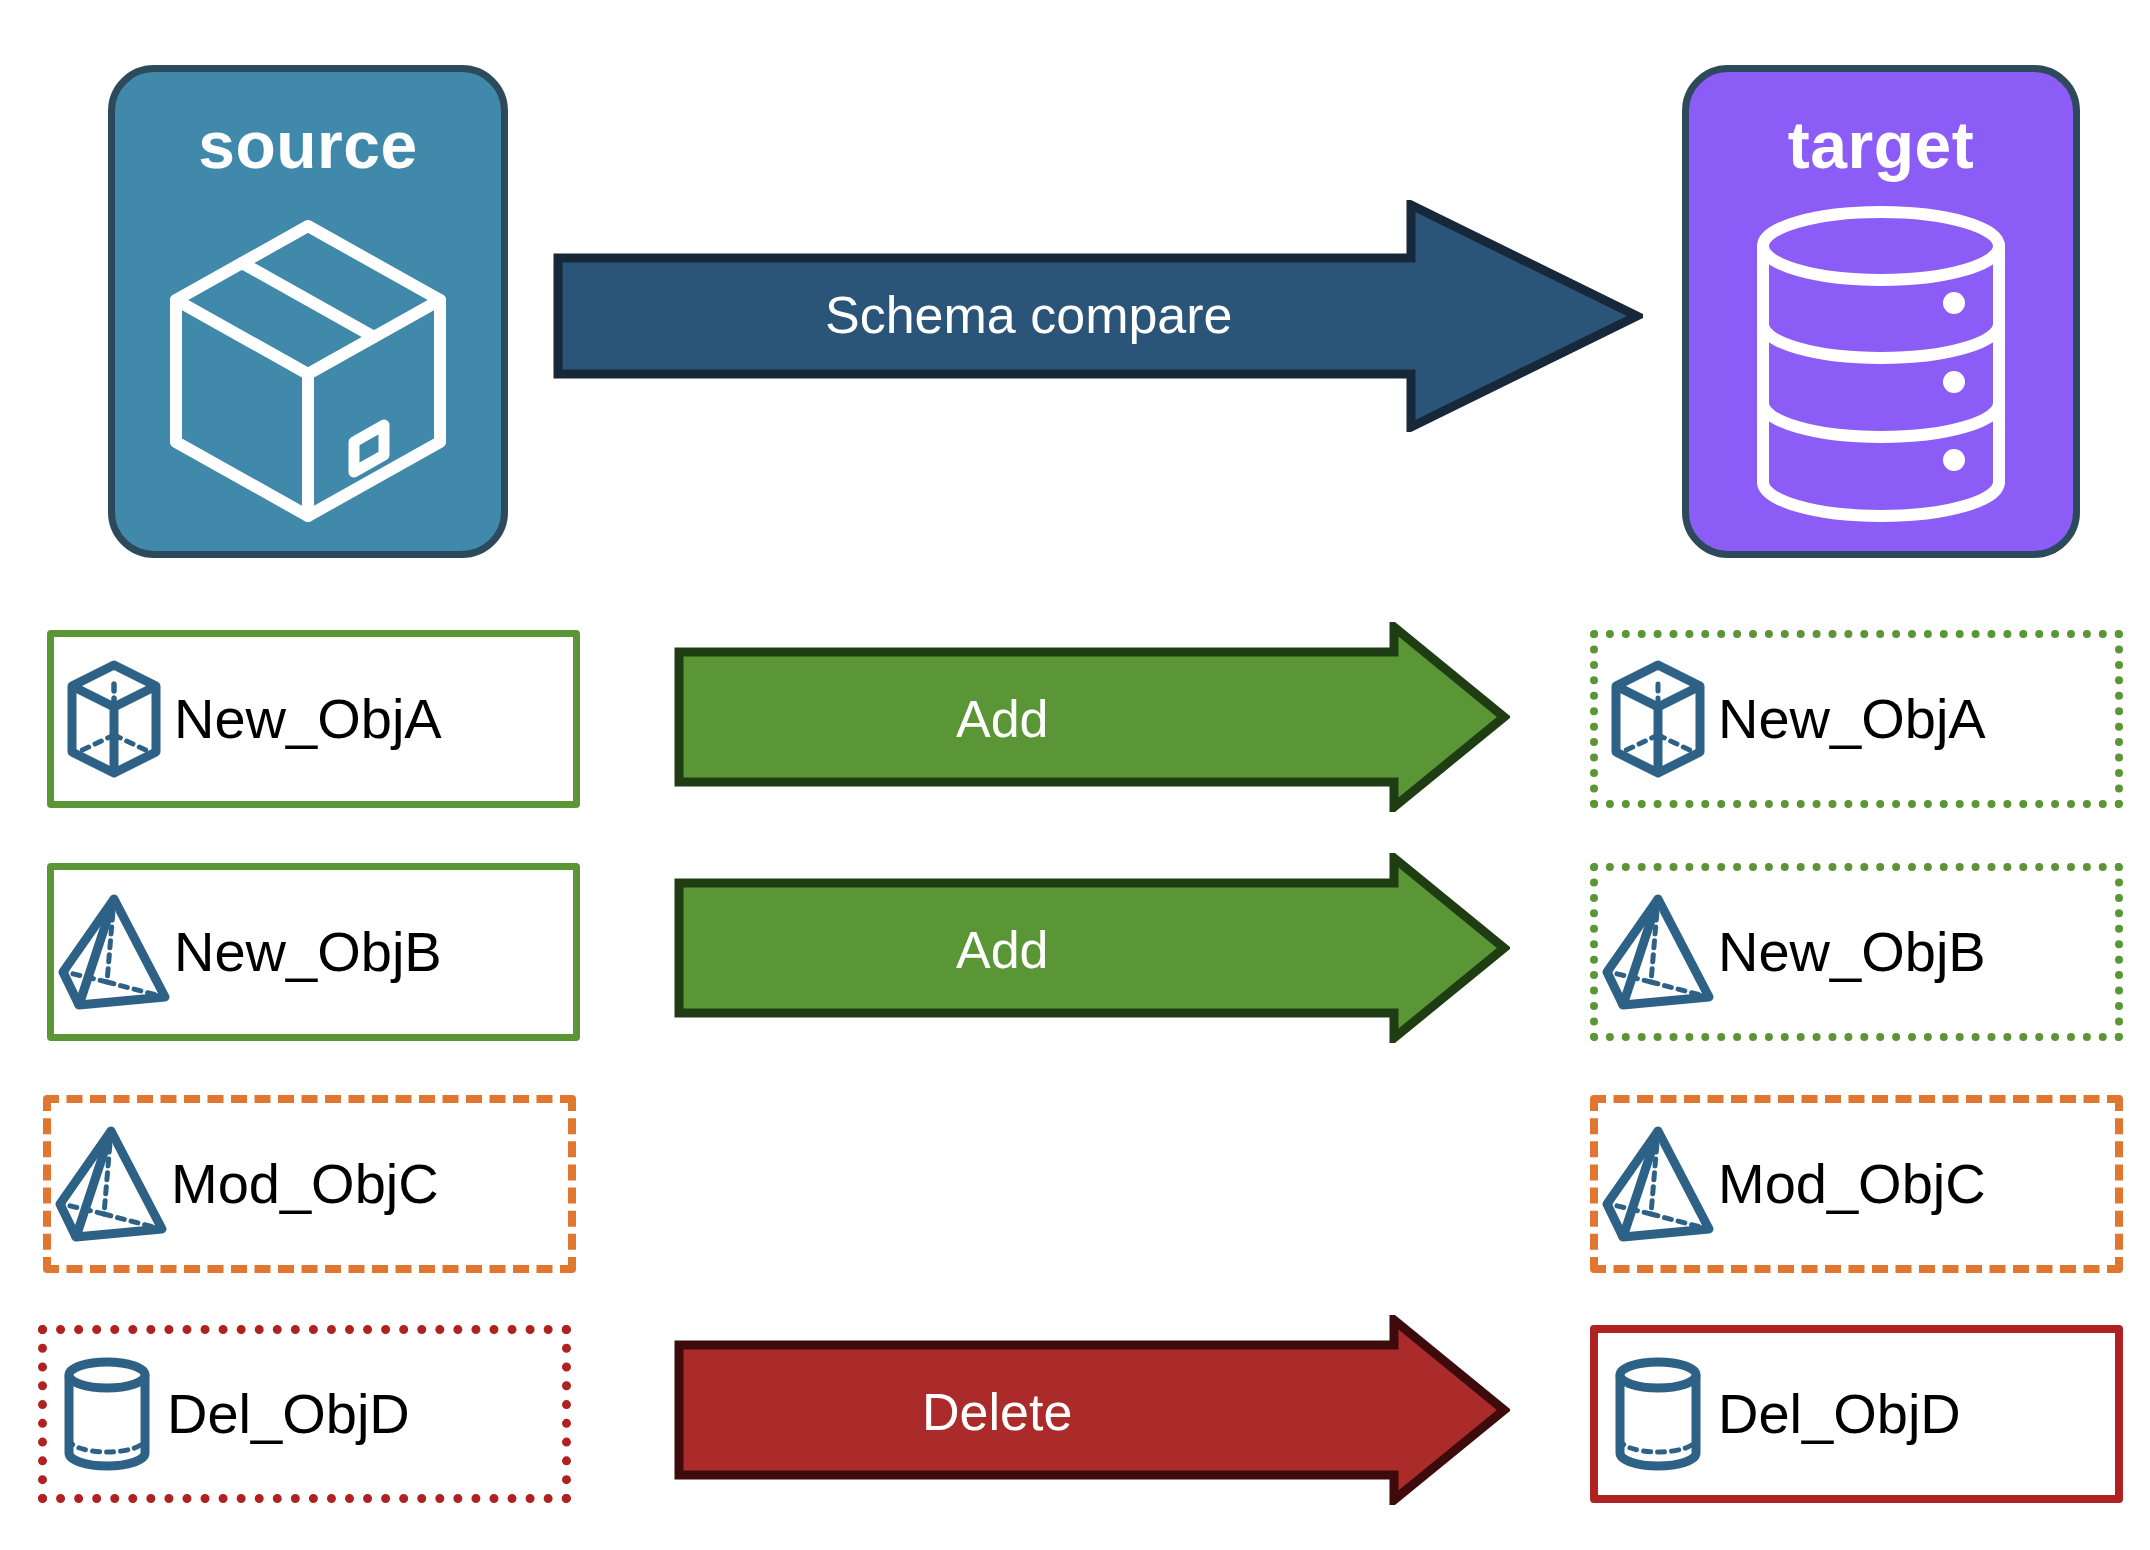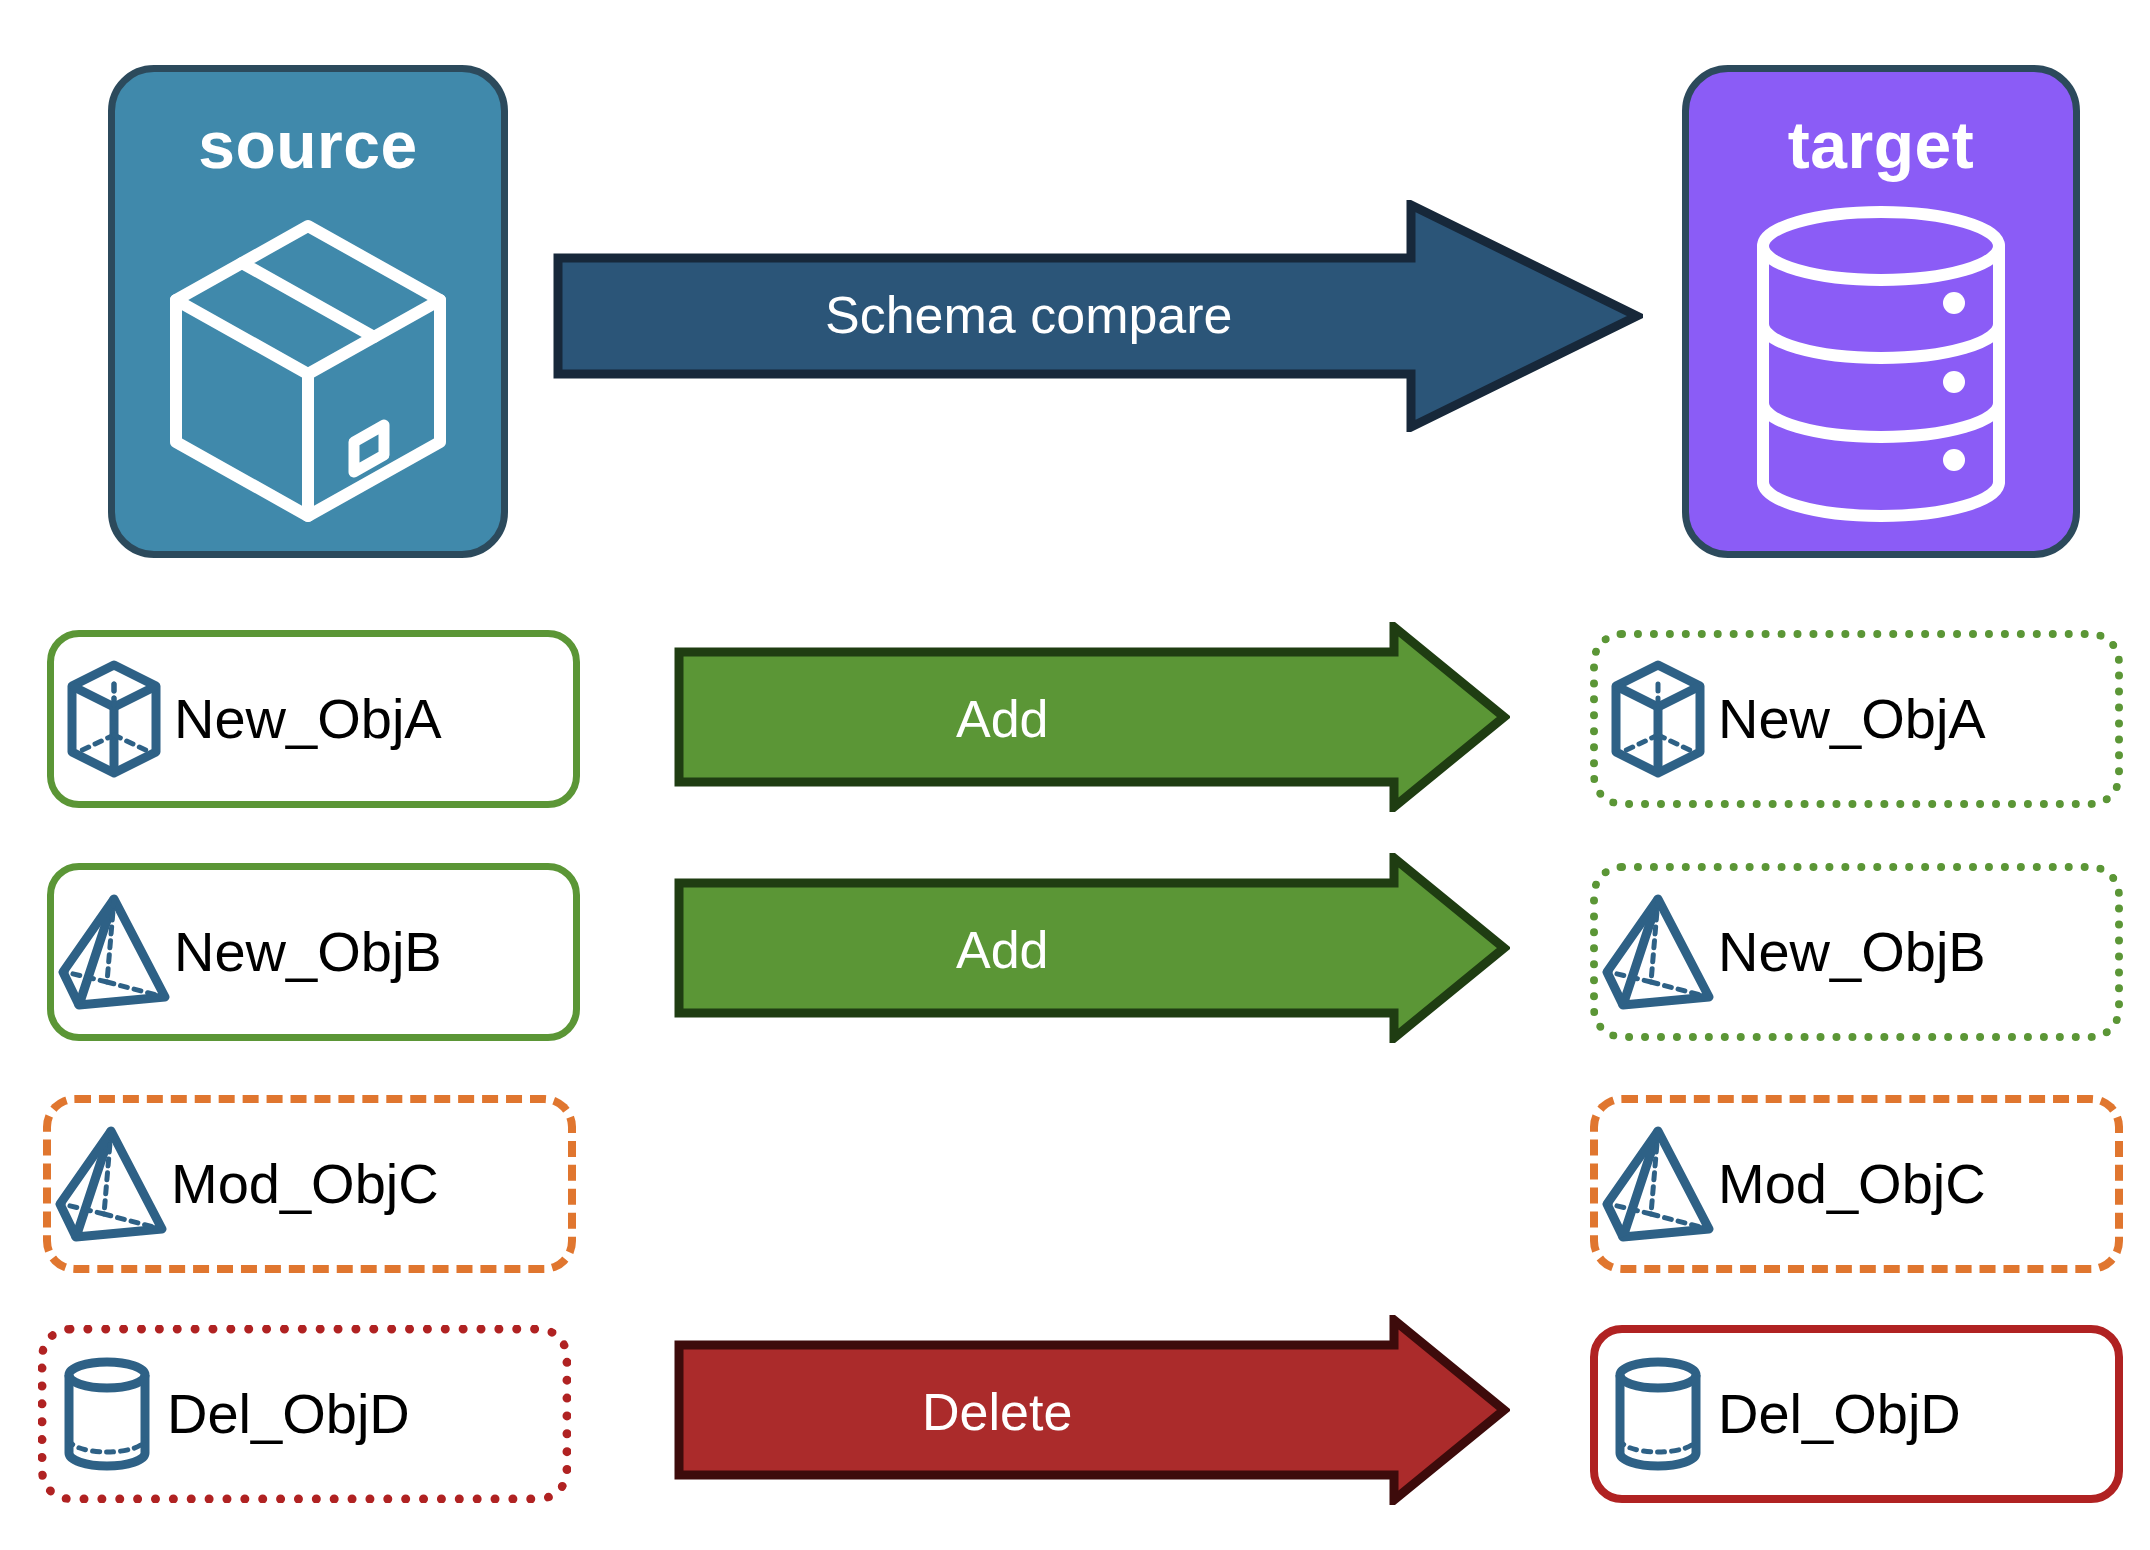--- a/index.html
+++ b/index.html
@@ -8,21 +8,21 @@
   .canvas{position:absolute;left:0;top:0;width:2150px;height:1208px;margin-top:10px;}
 
   
   .endpoint{position:absolute;border-radius:46px;box-sizing:border-box;
             display:flex;flex-direction:column;align-items:center;}
   .endpoint .ep-title{font-size:66px;font-weight:bold;color:#ffffff;
             letter-spacing:.5px;margin-top:40px;line-height:1;}
   .endpoint .ep-icon{margin-top:26px;}
 
   
-  .pill{position:absolute;box-sizing:border-box;border-radius:32px;
+  .pill{position:absolute;box-sizing:border-box;border-radius:4px;
         background:#ffffff;display:flex;align-items:center;}
   .pill .pill-icon{flex:0 0 auto;display:flex;align-items:center;
         justify-content:center;width:120px;}
   .pill .pill-label{font-size:56px;color:#000000;line-height:1;
         white-space:nowrap;}
 
   
   .arrow{position:absolute;}
   .arrow svg{display:block;}
   .arrow .arrow-label{position:absolute;color:#ffffff;line-height:1;

